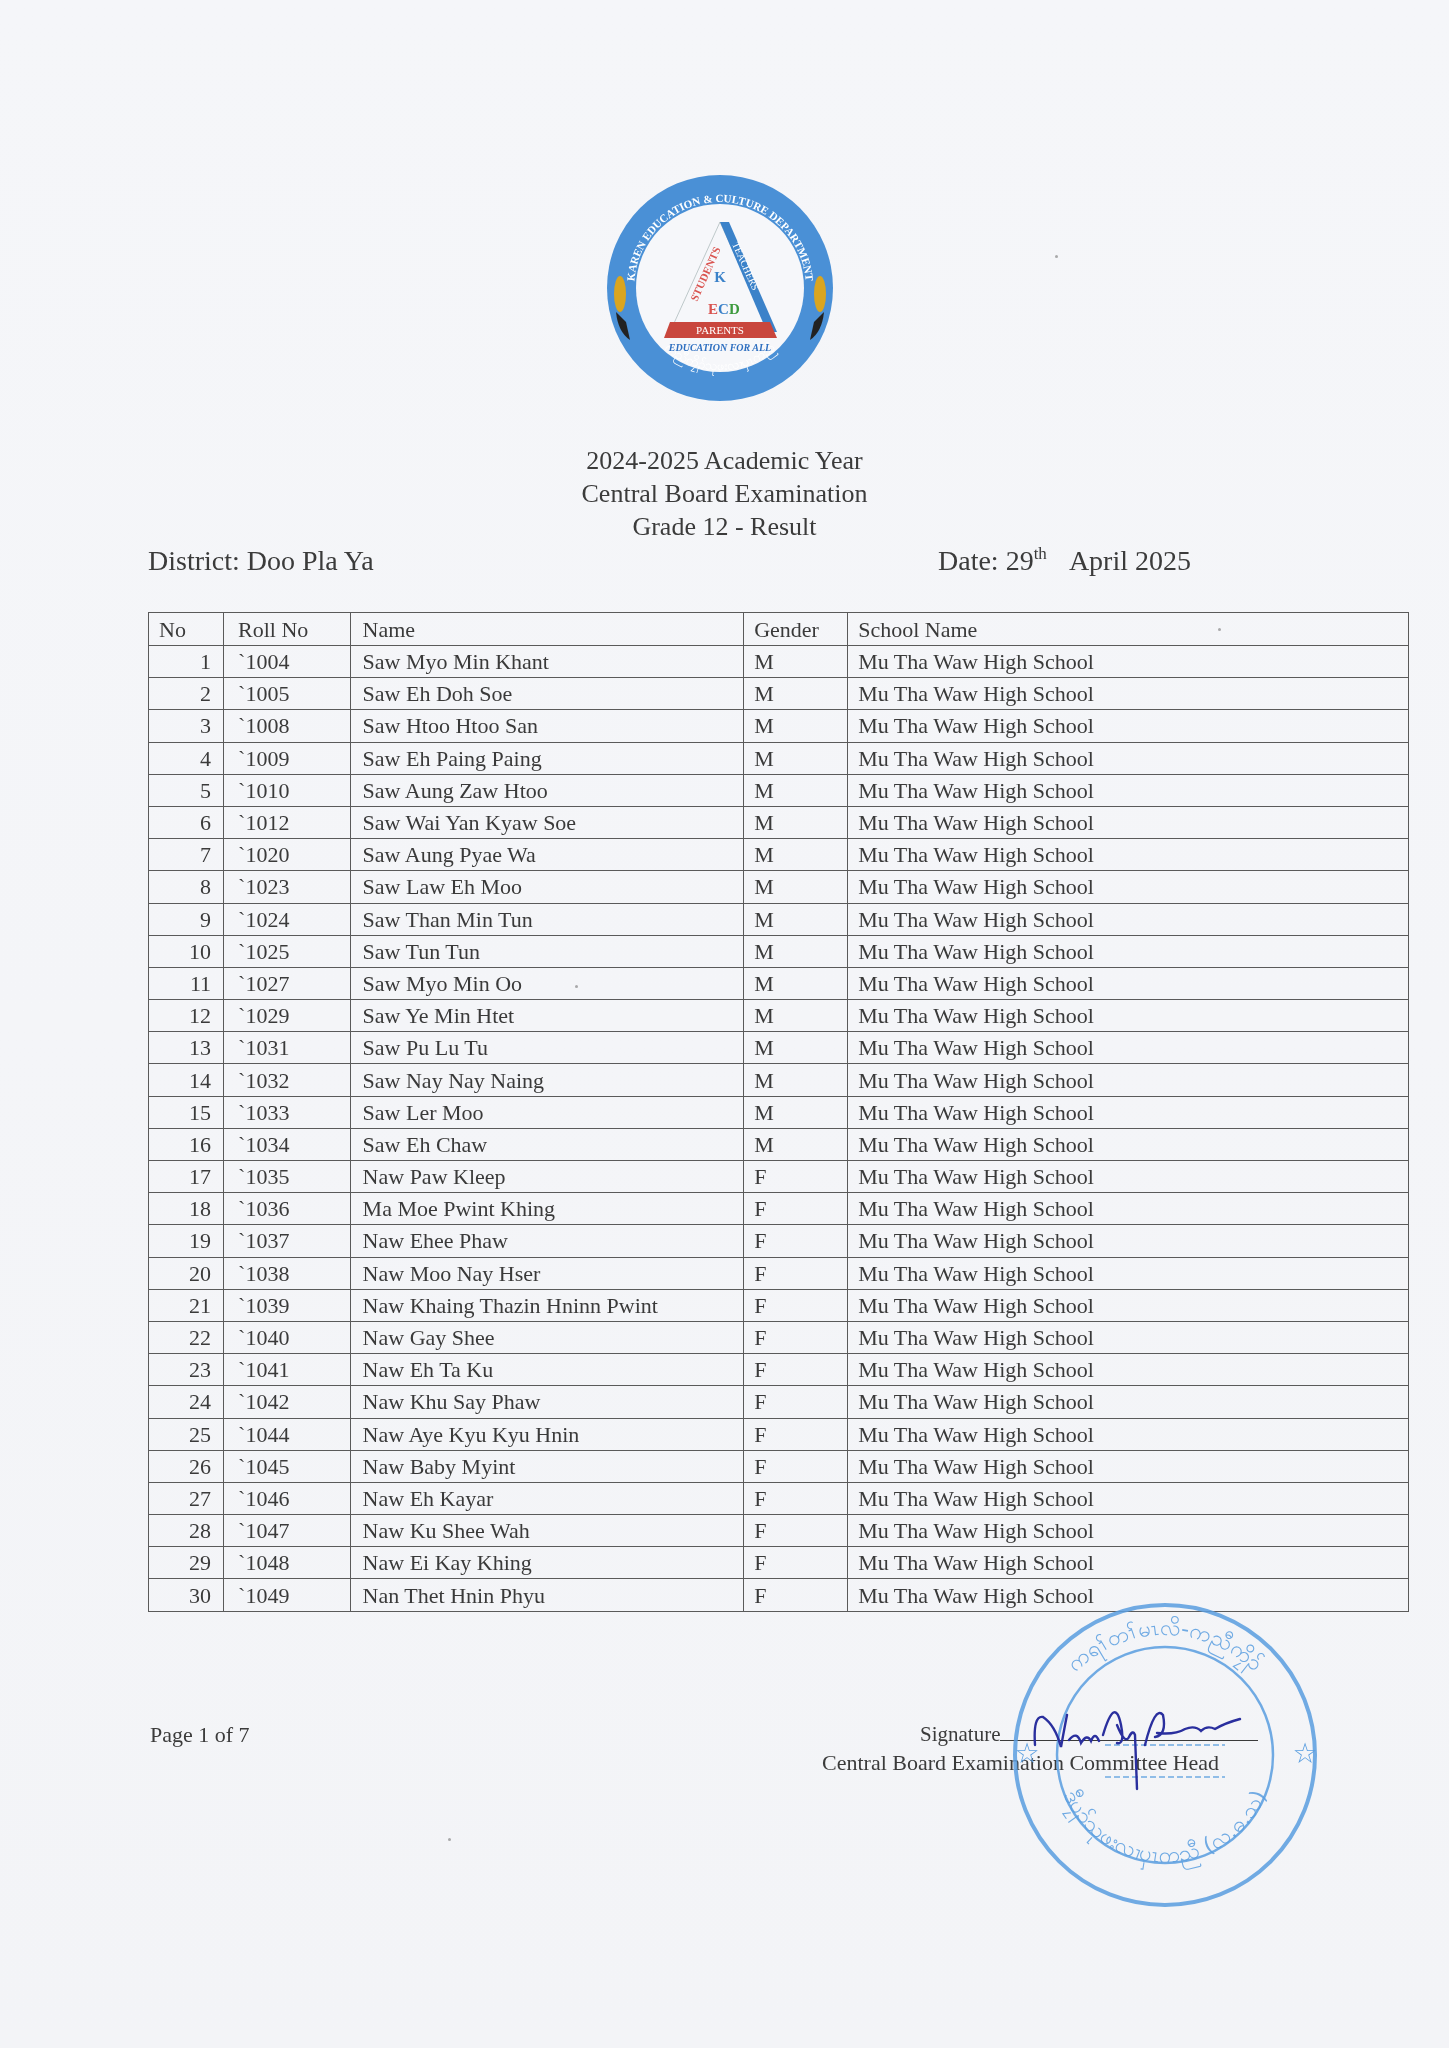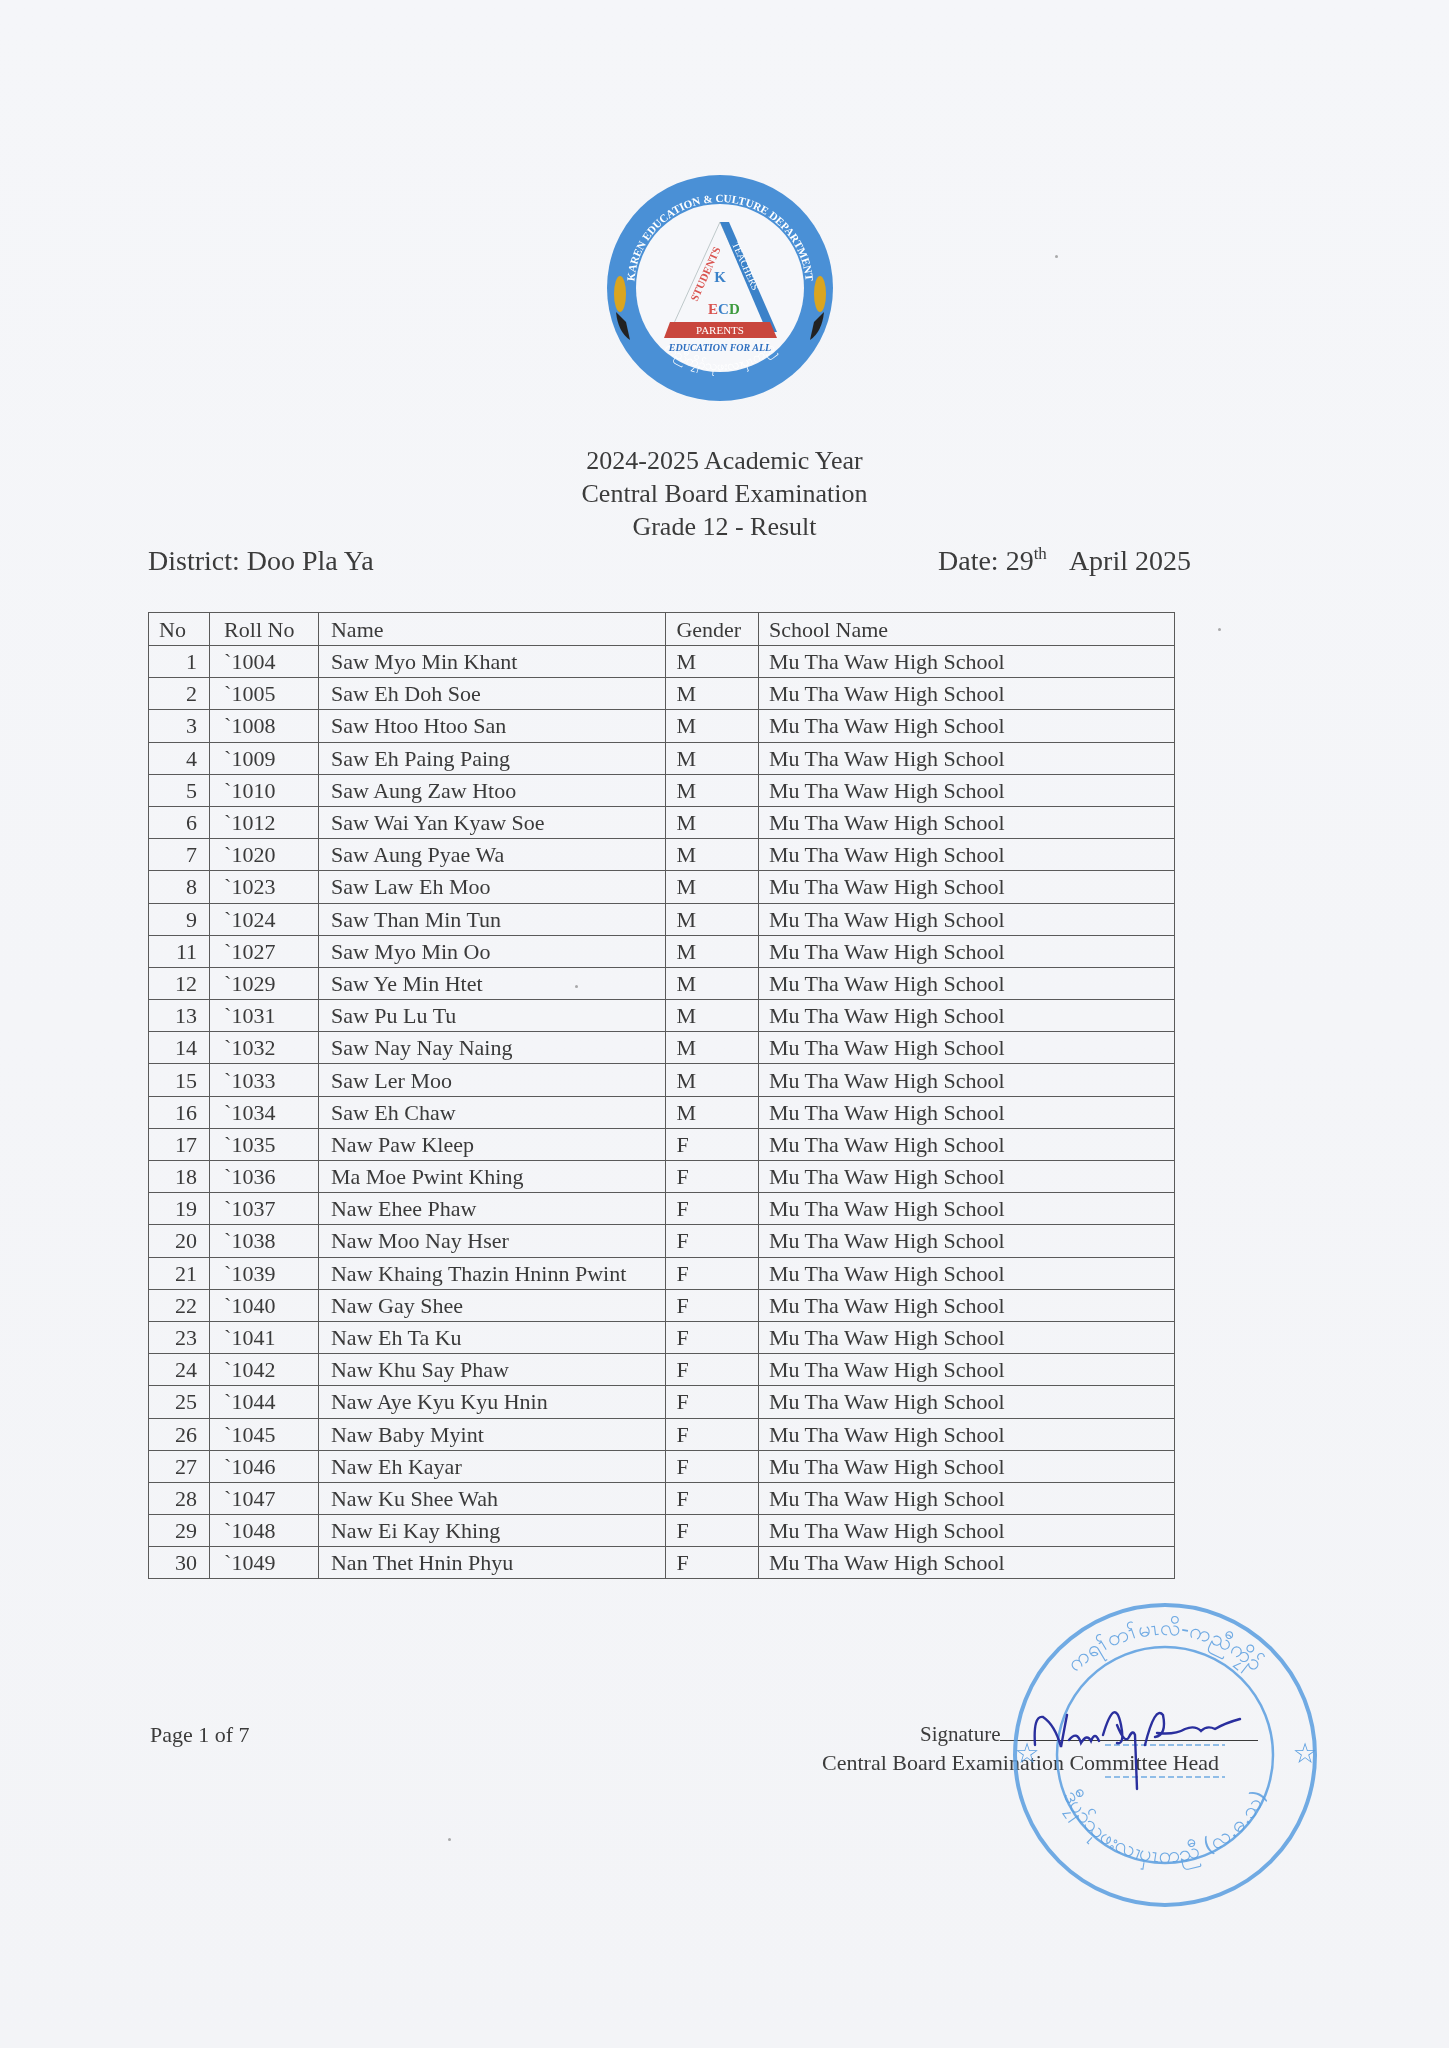--- a/index.html
+++ b/index.html
@@ -18,21 +18,21 @@
 
   .titles { position: absolute; left: 0; width: 1449px; top: 444px; text-align: center; font-size: 26px; line-height: 33px; color: #3b3b3b; }
   .titles div { height: 33px; }
 
   .district { position: absolute; left: 148px; top: 545px; font-size: 28px; color: #3b3b3b; }
   .date { position: absolute; left: 938px; top: 545px; font-size: 28px; color: #3b3b3b; }
   .date sup { font-size: 17px; vertical-align: 0; position: relative; top: -11px; margin-right: 22px; }
 
   table.results {
     position: absolute; left: 148px; top: 612px;
-    width: 1027px; border-collapse: collapse;
+    width: 1261px; border-collapse: collapse;
     font-size: 22px; color: #3a3a3a;
   }
   table.results th, table.results td {
     border: 1.6px solid #5a5a5a;
     height: 31.2px; padding: 0 10px;
     font-weight: normal; text-align: left;
     white-space: nowrap;
     line-height: 31px;
   }
   table.results th { height: 32px; }
@@ -182,20 +182,27 @@
           <td class="school">Mu Tha Waw High School</td>
         </tr>
         <tr>
           <td class="no">9</td>
           <td class="roll">`1024</td>
           <td class="name">Saw Than Min Tun</td>
           <td class="gender">M</td>
           <td class="school">Mu Tha Waw High School</td>
         </tr>
         <tr>
+          <td class="no">10</td>
+          <td class="roll">`1025</td>
+          <td class="name">Saw Tun Tun</td>
+          <td class="gender">M</td>
+          <td class="school">Mu Tha Waw High School</td>
+        </tr>
+        <tr>
           <td class="no">11</td>
           <td class="roll">`1027</td>
           <td class="name">Saw Myo Min Oo</td>
           <td class="gender">M</td>
           <td class="school">Mu Tha Waw High School</td>
         </tr>
         <tr>
           <td class="no">12</td>
           <td class="roll">`1029</td>
           <td class="name">Saw Ye Min Htet</td>

